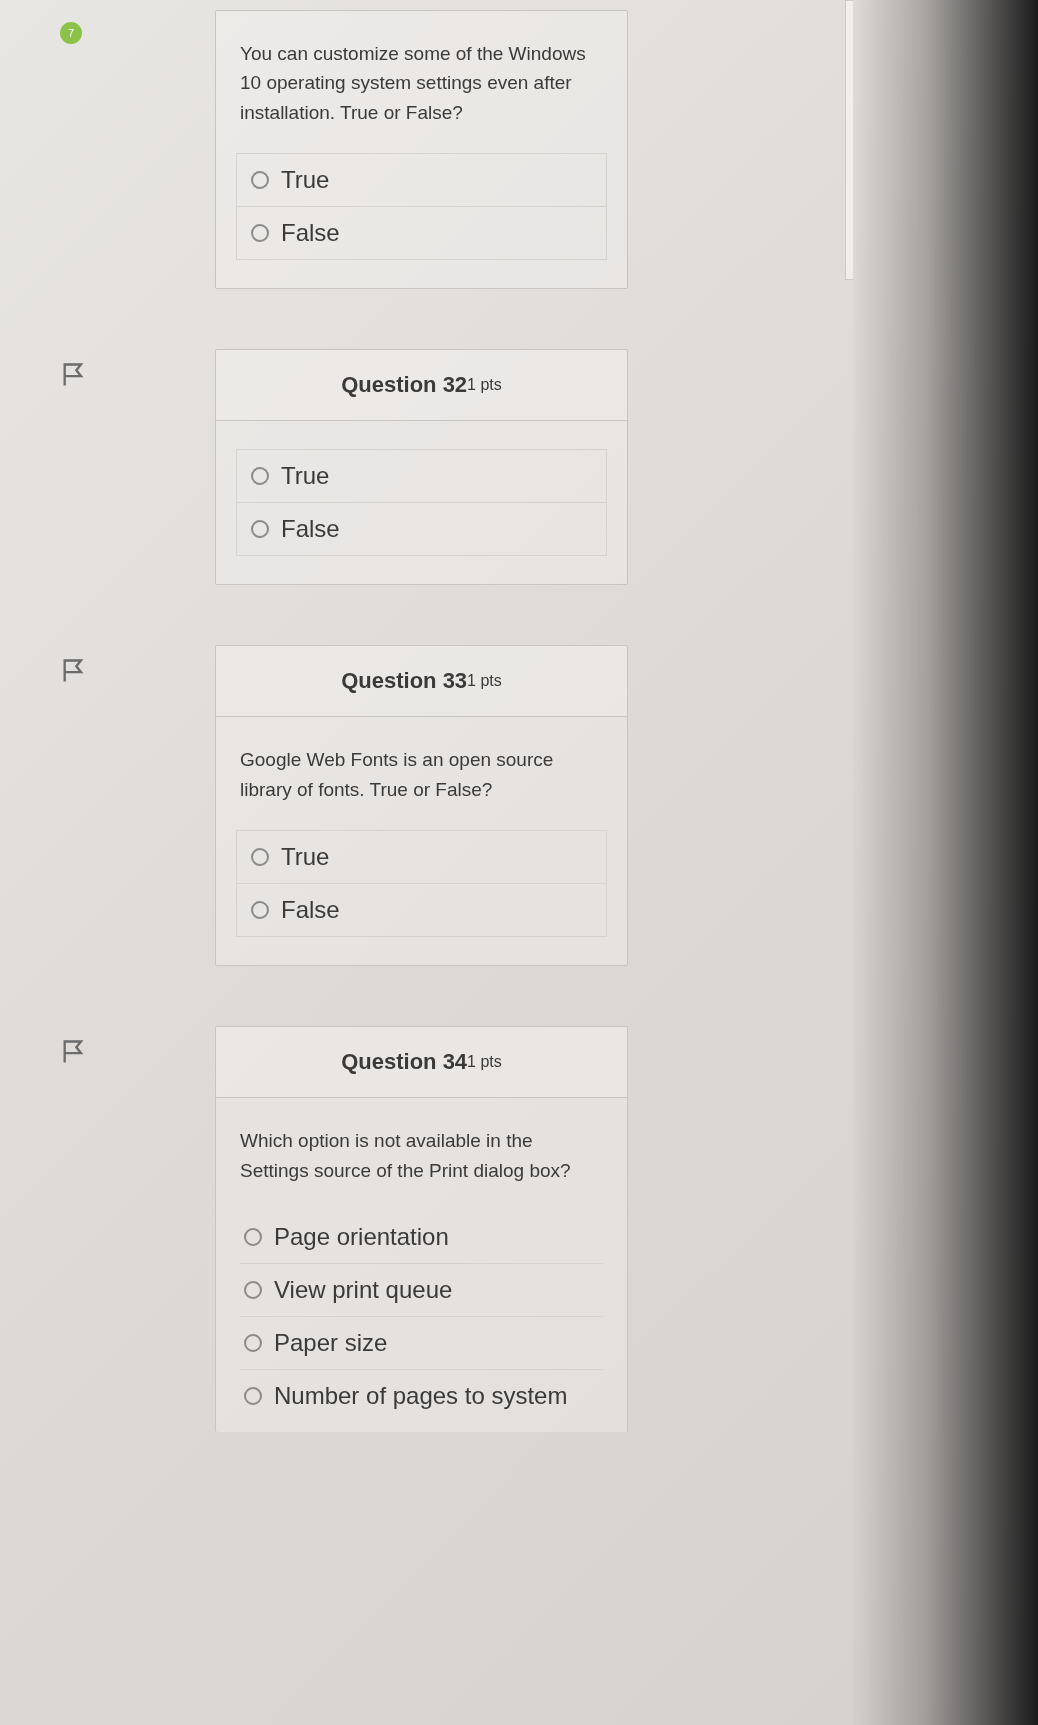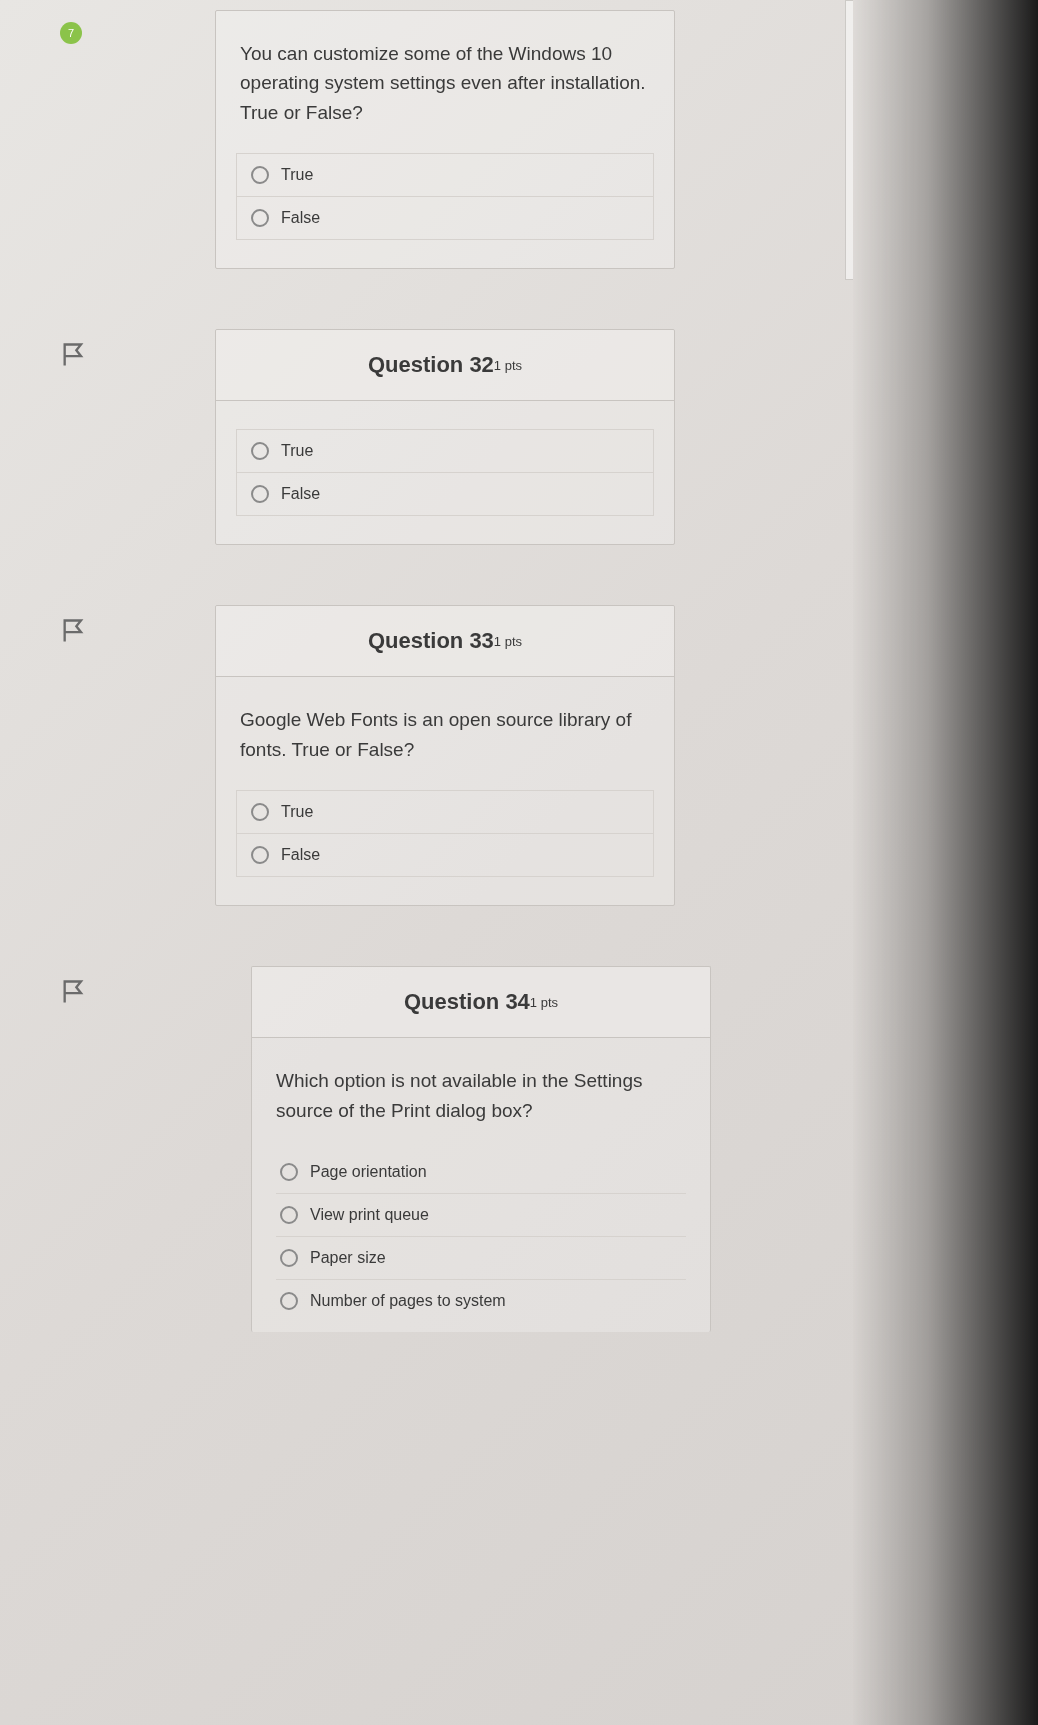--- a/index.html
+++ b/index.html
@@ -40,41 +40,41 @@
     justify-content: center;
   }
   .flag-icon {
     width: 28px;
     height: 28px;
     stroke: #6b6b6b;
     stroke-width: 2;
     fill: none;
   }
   .card {
-    width: 460px;
+    width: 413px;
     background: rgba(255,255,255,0.25);
     border: 1px solid #c8c4c0;
     border-radius: 2px;
   }
   .card-noheader .card-body { border-top: none; }
   .card-header {
     display: flex;
     justify-content: center;
     align-items: center;
     padding: 22px 24px;
     border-bottom: 1px solid #c8c4c0;
     background: rgba(240,238,235,0.4);
   }
   .card-header h3 {
     font-size: 22px;
     font-weight: 700;
     color: #3a3a3a;
   }
   .pts {
-    font-size: 13px;
+    font-size: 16px;
     color: #3a3a3a;
   }
   .card-body {
     padding: 28px 24px 10px 24px;
   }
   .prompt {
     font-size: 19px;
     line-height: 1.55;
     color: #3a3a3a;
     margin-bottom: 26px;
@@ -82,21 +82,21 @@
   .options {
     border: 1px solid #d6d2ce;
     border-bottom: none;
     margin: 0 -4px 18px -4px;
   }
   .option {
     display: flex;
     align-items: center;
     padding: 12px 14px;
     border-bottom: 1px solid #d6d2ce;
-    font-size: 16px;
+    font-size: 24px;
     color: #3a3a3a;
     cursor: pointer;
   }
   .options.noborder {
     border: none;
     margin: 0;
   }
   .options.noborder .option {
     border-bottom: 1px solid #d6d2ce;
     padding: 12px 4px;
@@ -204,21 +204,21 @@
           </div>
           <div class="option">
             <span class="radio"></span>
             <span>False</span>
           </div>
         </div>
       </div>
     </div>
   </div>
 
-  <div class="qrow" style="margin-bottom:0;gap:36px;">
+  <div class="qrow" style="margin-bottom:0;">
     <div class="badge-col">
       <svg class="flag-icon" viewBox="0 0 24 24">
         <path d="M4 21 V3 H18 L14 8 L18 13 H4"></path>
       </svg>
     </div>
     <div class="card" style="border-bottom:none;">
       <div class="card-header">
         <h3>Question 34</h3>
         <span class="pts">1 pts</span>
       </div>

